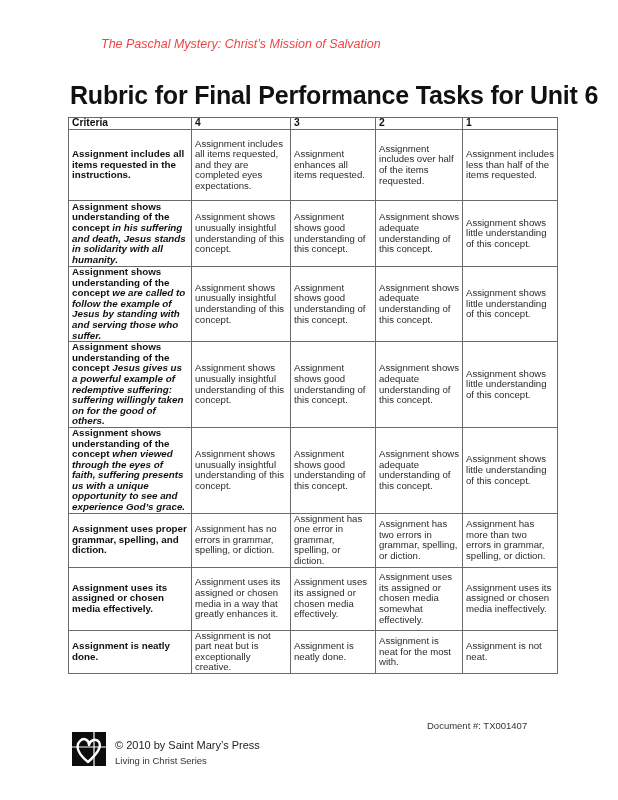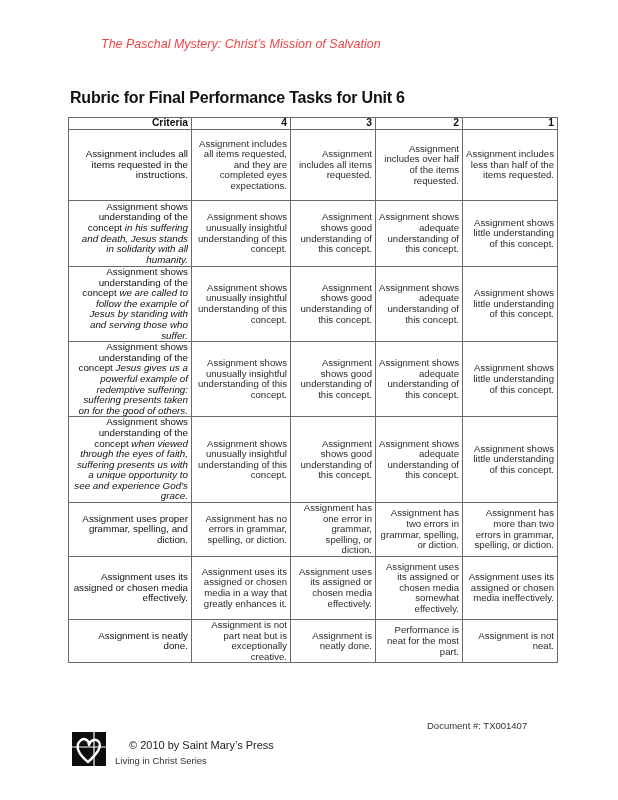--- a/index.html
+++ b/index.html
@@ -4,59 +4,59 @@
 <style>
   * { box-sizing: border-box; margin: 0; padding: 0; }
   html, body { width: 618px; height: 800px; background: #ffffff; overflow: hidden; }
   body { position: relative; font-family: "Liberation Sans", sans-serif; color: #1a1a1a; }
 
   .series-header {
     position: absolute; left: 71px; top: 37px;
     font-size: 12.5px; font-style: italic; color: #ef4444; margin-left: 30px;
   }
   .page-title {
-    position: absolute; left: 70px; top: 89px;
-    font-size: 16px; font-weight: bold; color: #111; letter-spacing: -0.2px;
+    position: absolute; left: 70px; top: 81px;
+    font-size: 25px; font-weight: bold; color: #111; letter-spacing: -0.2px;
   }
 
   table.rubric {
     position: absolute; left: 68px; top: 117px;
     width: 489px;
     border-collapse: collapse;
     table-layout: fixed;
     font-size: 9.6px; line-height: 10.6px;
   }
   table.rubric th, table.rubric td {
     border: 1px solid #6a6a6a;
-    text-align: right; vertical-align: middle;
+    text-align: left; vertical-align: middle;
     padding: 0 3px;
   }
   table.rubric th {
     font-weight: bold; font-size: 10.3px; height: 12px; color: #111;
   }
-  table.rubric td.crit { font-weight: normal; color: #111; font-size: 9.8px; }
+  table.rubric td.crit { font-weight: bold; color: #111; font-size: 9.8px; }
   table.rubric td.crit em { font-style: italic; }
   table.rubric td.lvl { color: #2b2b2b; }
 
   .row-1 { height: 71px; }
   .row-2 { height: 66px; }
   .row-3 { height: 74px; }
   .row-4 { height: 75px; }
   .row-5 { height: 82px; }
   .row-6 { height: 49px; }
   .row-7 { height: 63px; }
   .row-8 { height: 39px; }
 
   .footer-logo {
     position: absolute; left: 72px; top: 732px; width: 34px; height: 34px;
     background: #0d0d0d;
   }
   .footer-logo svg { width: 34px; height: 34px; display: block; }
   .copyright {
-    position: absolute; left: 129px; top: 739px; font-size: 11px; color: #222;
+    position: absolute; left: 115px; top: 739px; font-size: 11px; color: #222;
   }
   .series-name {
     position: absolute; left: 115px; top: 755px; font-size: 9.5px; color: #333;
   }
   .doc-number {
     position: absolute; left: 427px; top: 720px; font-size: 9.5px; color: #333;
   }
 </style>
 </head>
 <body>
@@ -78,40 +78,40 @@
       <th>4</th>
       <th>3</th>
       <th>2</th>
       <th>1</th>
     </tr>
   </thead>
   <tbody>
     <tr class="row-1">
       <td class="crit"><span>Assignment includes all items requested in the instructions.</span><em></em></td>
       <td class="lvl">Assignment includes all items requested, and they are completed eyes expectations.</td>
-      <td class="lvl">Assignment includes all items requested.</td>
+      <td class="lvl">Assignment enhances all items requested.</td>
       <td class="lvl">Assignment includes over half of the items requested.</td>
       <td class="lvl">Assignment includes less than half of the items requested.</td>
     </tr>
     <tr class="row-2">
       <td class="crit"><span>Assignment shows understanding of the concept </span><em>in his suffering and death, Jesus stands in solidarity with all humanity.</em></td>
       <td class="lvl">Assignment shows unusually insightful understanding of this concept.</td>
       <td class="lvl">Assignment shows good understanding of this concept.</td>
       <td class="lvl">Assignment shows adequate understanding of this concept.</td>
       <td class="lvl">Assignment shows little understanding of this concept.</td>
     </tr>
     <tr class="row-3">
       <td class="crit"><span>Assignment shows understanding of the concept </span><em>we are called to follow the example of Jesus by standing with and serving those who suffer.</em></td>
       <td class="lvl">Assignment shows unusually insightful understanding of this concept.</td>
       <td class="lvl">Assignment shows good understanding of this concept.</td>
       <td class="lvl">Assignment shows adequate understanding of this concept.</td>
       <td class="lvl">Assignment shows little understanding of this concept.</td>
     </tr>
     <tr class="row-4">
-      <td class="crit"><span>Assignment shows understanding of the concept </span><em>Jesus gives us a powerful example of redemptive suffering: suffering presents taken on for the good of others.</em></td>
+      <td class="crit"><span>Assignment shows understanding of the concept </span><em>Jesus gives us a powerful example of redemptive suffering: suffering willingly taken on for the good of others.</em></td>
       <td class="lvl">Assignment shows unusually insightful understanding of this concept.</td>
       <td class="lvl">Assignment shows good understanding of this concept.</td>
       <td class="lvl">Assignment shows adequate understanding of this concept.</td>
       <td class="lvl">Assignment shows little understanding of this concept.</td>
     </tr>
     <tr class="row-5">
       <td class="crit"><span>Assignment shows understanding of the concept </span><em>when viewed through the eyes of faith, suffering presents us with a unique opportunity to see and experience God’s grace.</em></td>
       <td class="lvl">Assignment shows unusually insightful understanding of this concept.</td>
       <td class="lvl">Assignment shows good understanding of this concept.</td>
       <td class="lvl">Assignment shows adequate understanding of this concept.</td>
@@ -128,21 +128,21 @@
       <td class="crit"><span>Assignment uses its assigned or chosen media effectively.</span><em></em></td>
       <td class="lvl">Assignment uses its assigned or chosen media in a way that greatly enhances it.</td>
       <td class="lvl">Assignment uses its assigned or chosen media effectively.</td>
       <td class="lvl">Assignment uses its assigned or chosen media somewhat effectively.</td>
       <td class="lvl">Assignment uses its assigned or chosen media ineffectively.</td>
     </tr>
     <tr class="row-8">
       <td class="crit"><span>Assignment is neatly done.</span><em></em></td>
       <td class="lvl">Assignment is not part neat but is exceptionally creative.</td>
       <td class="lvl">Assignment is neatly done.</td>
-      <td class="lvl">Performance is neat for the most part.</td>
+      <td class="lvl">Assignment is neat for the most with.</td>
       <td class="lvl">Assignment is not neat.</td>
     </tr>
   </tbody>
 </table>
 
 <div class="footer-logo">
   <svg viewBox="0 0 34 34">
     <rect x="0" y="0" width="34" height="34" fill="#0d0d0d"></rect>
     <line x1="0" y1="15" x2="34" y2="15" stroke="#ffffff" stroke-width="1.2"></line>
     <line x1="22" y1="0" x2="22" y2="34" stroke="#ffffff" stroke-width="1.2"></line>

